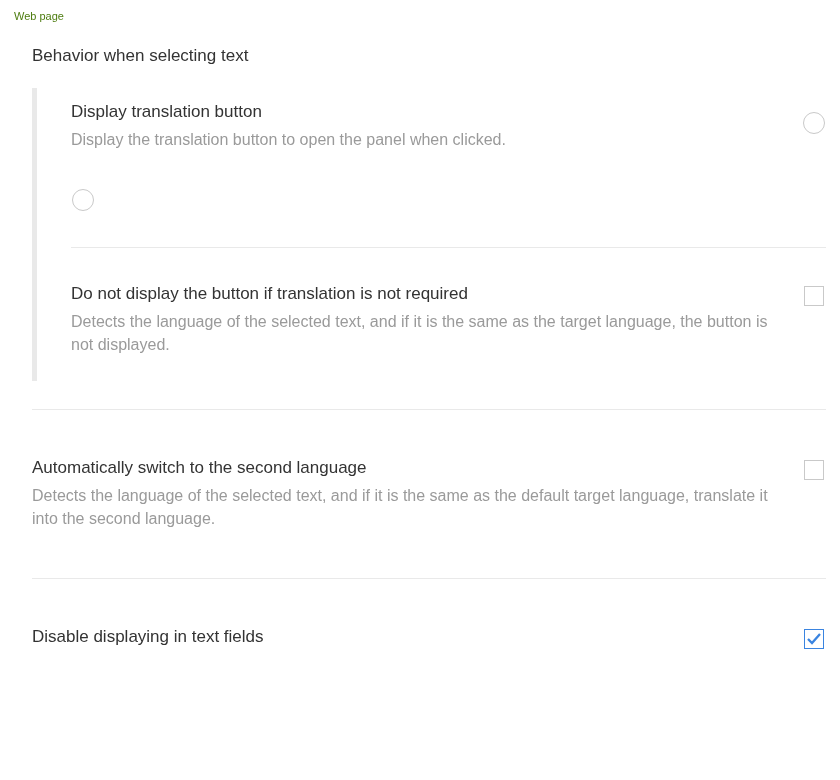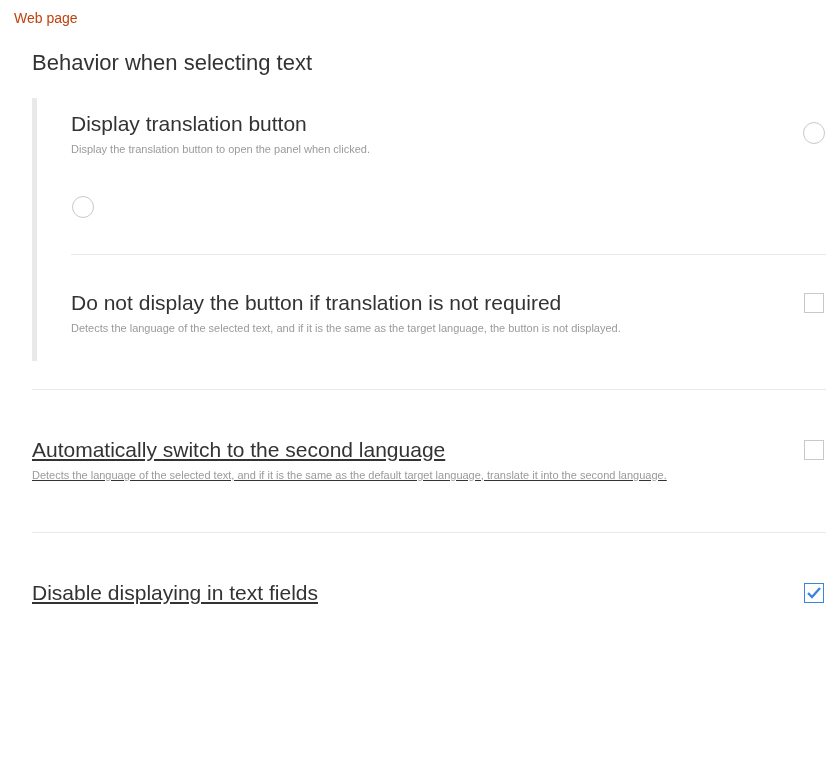--- a/index.html
+++ b/index.html
@@ -9,27 +9,27 @@
     }
     body {
       font-family: "Segoe UI", -apple-system, BlinkMacSystemFont, sans-serif;
       background: #ffffff;
       width: 840px;
       height: 780px;
       padding: 10px 14px 0 14px;
       color: #333;
     }
     .page-title {
-      font-size: 14px;
-      color: #c2410c;
+      font-size: 11px;
+      color: #4d7c0f;
       font-weight: 400;
       margin-bottom: 24px;
     }
     .section-title {
-      font-size: 22px;
+      font-size: 17px;
       color: #333;
       font-weight: 400;
       margin-bottom: 22px;
       margin-left: 18px;
     }
     .indented-block {
       margin-left: 18px;
       border-left: 5px solid #e9e9e9;
       padding-left: 34px;
       padding-right: 0;
@@ -40,27 +40,27 @@
       display: flex;
       align-items: flex-start;
       justify-content: space-between;
       padding: 14px 0;
     }
     .option-text {
       flex: 1;
       padding-right: 24px;
     }
     .option-title {
-      font-size: 21px;
+      font-size: 17px;
       color: #333;
       font-weight: 400;
       margin-bottom: 6px;
     }
     .option-desc {
-      font-size: 11px;
+      font-size: 16px;
       color: #9a9a9a;
       font-weight: 400;
       line-height: 1.45;
     }
     .control-col {
       flex: 0 0 24px;
       display: flex;
       align-items: center;
       justify-content: center;
       padding-top: 10px;
@@ -118,21 +118,20 @@
     .outer-divider {
       border: none;
       border-top: 1px solid #e9e9e9;
       margin: 0;
     }
     .outer-option {
       display: flex;
       align-items: flex-start;
       justify-content: center;
       padding: 48px 0 48px 18px;
-      text-decoration: underline;
     }
   </style>
 </head>
 <body>
 
 <div class="page-title">Web page</div>
 
 <div class="section-title">Behavior when selecting text</div>
 
 <div class="indented-block">

